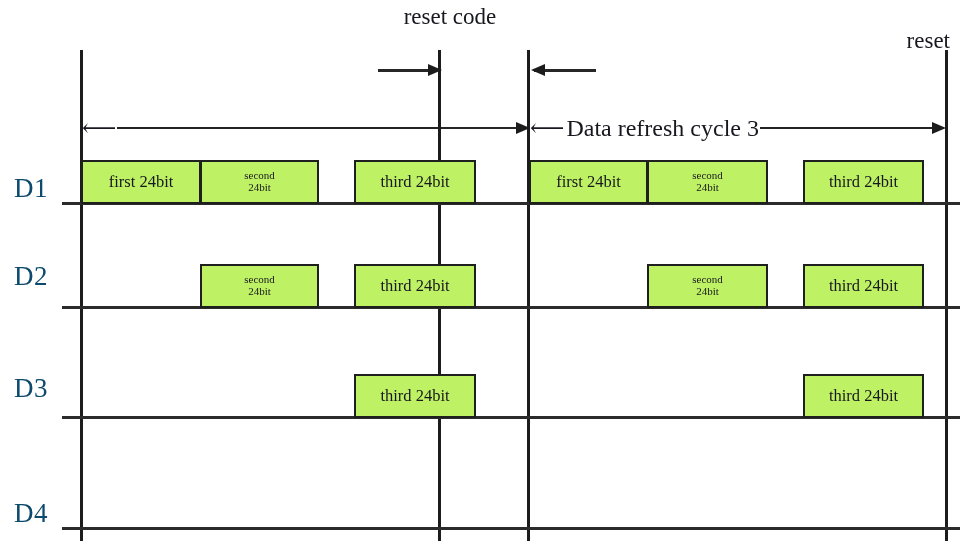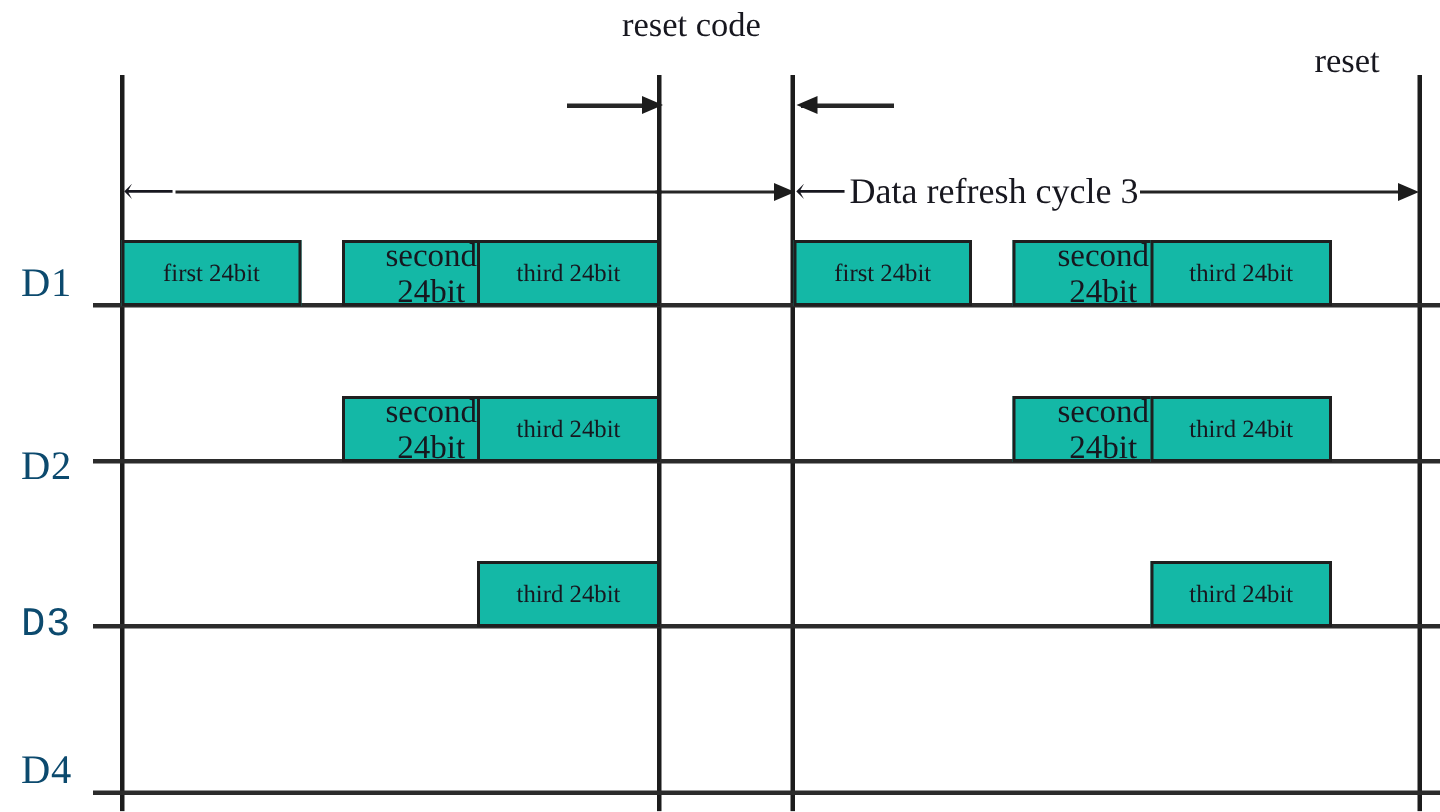--- a/index.html
+++ b/index.html
@@ -46,41 +46,41 @@
     line-height: 1;
     color: #0c4a6e;
     white-space: nowrap;
   }
 
   
   .pkt {
     position: absolute;
     box-sizing: border-box;
     border: 2px solid #1f1f1f;
-    background: #14b8a6;
+    background: #bef264;
     display: flex;
     align-items: center;
     justify-content: center;
     text-align: center;
     font-size: 16.5px;
     line-height: 1.08;
     color: #17171f;
     white-space: nowrap;
     overflow: visible;
   }
   .pkt span {
     display: block;
     padding: 0 2px;
   }
   .pkt.two-line {
-    font-size: 22px;
-    margin-left: 28px;
+    font-size: 11px;
   }
   .pkt.clip-right {
     overflow: hidden;
+    margin-left: 36px;
   }
   .anno-2line {
     position: absolute;
     font-size: 23px;
     line-height: 1.12;
     text-align: center;
     color: #17171f;
     white-space: nowrap;
   }
 
@@ -117,25 +117,25 @@
     border-top: 6px solid transparent;
     border-bottom: 6px solid transparent;
     border-left: 14px solid #1c1c1c;
   }
 </style>
 </head>
 <body>
 
 <div id="diagram">
 
-  <div class="anno-2line" style="left:361px; top:4px; width:200px;">
+  <div class="anno-2line" style="left:350px; top:4px; width:200px;">
     <div>reset code</div>
   </div>
 
-  <div class="anno-2line" style="left:846px; top:28px; width:104px;">
+  <div class="anno-2line" style="left:846px; top:28px; width:104px;text-align:right;">
     <div>reset</div>
   </div>
 
   <div class="hline" style="left:378px; top:69px; width:58px; height:3px;"></div>
   <div class="arrow-head arrow-right" style="left:428px; top:64px;"></div>
 
   <div class="hline" style="left:534px; top:69px; width:62px; height:3px;"></div>
   <div class="arrow-head arrow-left" style="left:531px; top:64px;"></div>
 
   <div class="cycle-row" style="left:81px; top:115px; width:360px;">
@@ -179,21 +179,21 @@
   <div class="pkt two-line" style="left:647px; top:160px; width:121px; height:44px;">
     <span>
       <span>second</span>
       <span>24bit</span>
     </span>
   </div>
   <div class="pkt clip-right" style="left:767px; top:160px; width:121px; height:44px;">
     <span>third 24bit</span>
   </div>
 
-  <div class="row-label" style="left:14px; top:297px;">D2</div>
+  <div class="row-label" style="left:14px; top:263px;">D2</div>
   <div class="baseline" style="left:62px; top:306px; width:898px;"></div>
 
   <div class="pkt two-line" style="left:200px; top:264px; width:119px; height:44px;">
     <span>
       <span>second</span>
       <span>24bit</span>
     </span>
   </div>
   <div class="pkt clip-right" style="left:318px; top:264px; width:122px; height:44px;">
     <span>third 24bit</span>
@@ -202,21 +202,21 @@
   <div class="pkt two-line" style="left:647px; top:264px; width:121px; height:44px;">
     <span>
       <span>second</span>
       <span>24bit</span>
     </span>
   </div>
   <div class="pkt clip-right" style="left:767px; top:264px; width:121px; height:44px;">
     <span>third 24bit</span>
   </div>
 
-  <div class="row-label" style="left:14px; top:404px;font-family:Liberation Mono, monospace;">D3</div>
+  <div class="row-label" style="left:14px; top:375px;">D3</div>
   <div class="baseline" style="left:62px; top:416px; width:898px;"></div>
 
   <div class="pkt clip-right" style="left:318px; top:374px; width:122px; height:44px;">
     <span>third 24bit</span>
   </div>
   <div class="pkt clip-right" style="left:767px; top:374px; width:121px; height:44px;">
     <span>third 24bit</span>
   </div>
 
   <div class="row-label" style="left:14px; top:500px;">D4</div>

